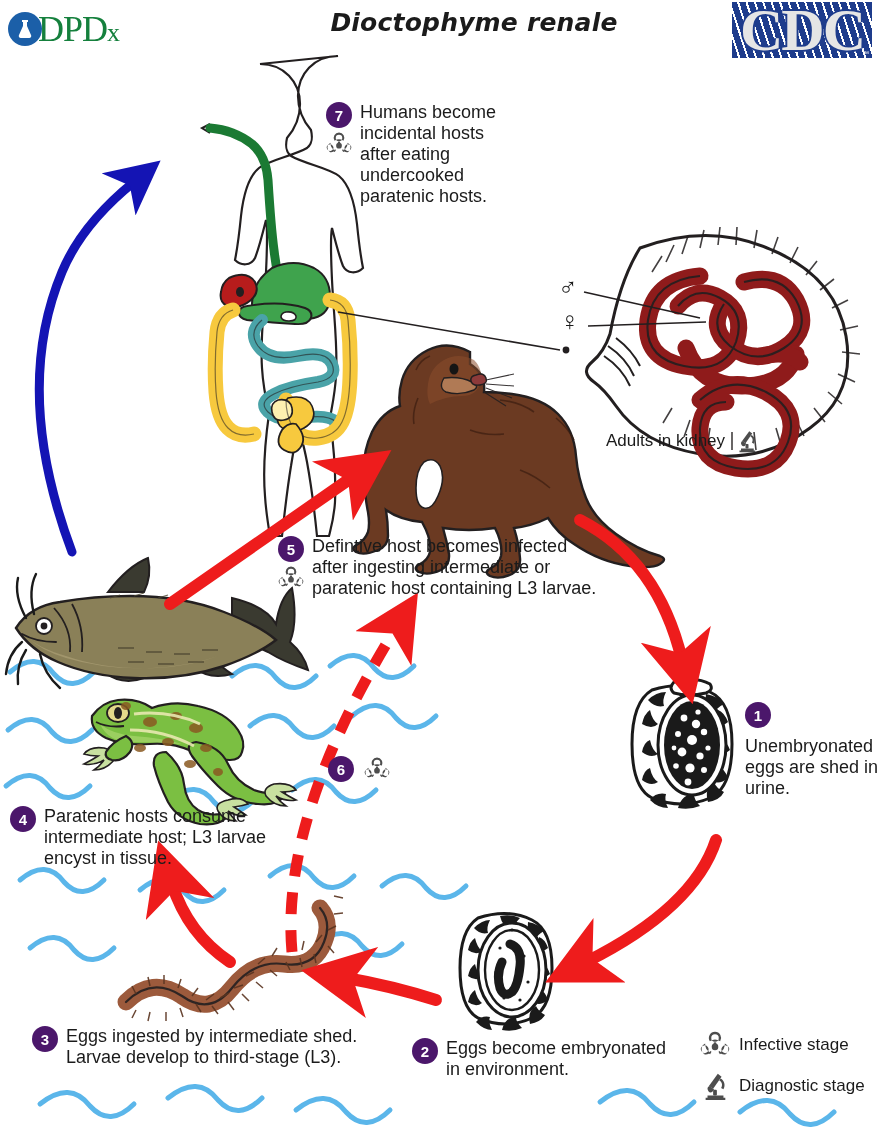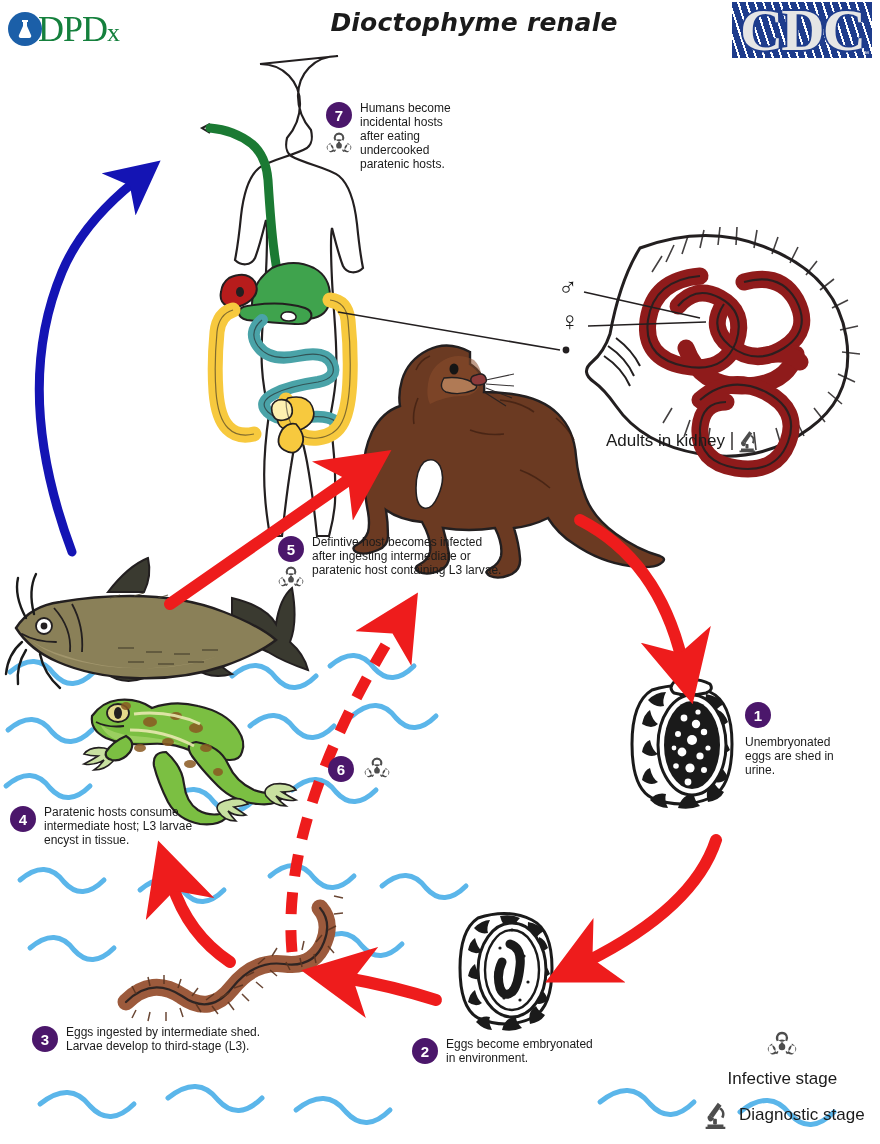--- a/index.html
+++ b/index.html
@@ -30,21 +30,21 @@
      color:#e5e5e5;letter-spacing:-2px;
      text-shadow:2px 0 0 #1e3c8c,-2px 0 0 #1e3c8c,0 2px 0 #1e3c8c,0 -2px 0 #1e3c8c;}
   #cdc-logo .tm{position:absolute;right:3px;bottom:1px;font-size:7px;color:#fff;}
 
   
   .callout{display:flex;align-items:flex-start;}
   .badge{flex:0 0 auto;width:26px;height:26px;border-radius:50%;background:#4b176b;
      color:#fff;font-weight:bold;font-size:15px;display:flex;align-items:center;
      justify-content:center;line-height:1;}
   .callout .body{margin-left:8px;}
-  .ctext{font-size:12px;line-height:1.16;white-space:pre-line;color:#1b1b1b;}
+  .ctext{font-size:18px;line-height:1.16;white-space:pre-line;color:#1b1b1b;}
   .stack{display:flex;flex-direction:column;align-items:center;gap:3px;flex:0 0 auto;}
 
   .biohazard{width:26px;height:26px;display:block;}
   .scope{width:24px;height:26px;display:block;}
 
   
   .plain{font-size:17px;color:#1b1b1b;}
   .legend-row{display:flex;align-items:center;gap:9px;}
   .legend-row .lbl{font-size:17px;}
 
@@ -474,21 +474,21 @@
       <path d="M38 6l8 6-18 26-9-6z"></path>
       <path d="M20 32l10 7-4 6a6 6 0 0 1-8-2l-1-2a6 6 0 0 1 3-9z"></path>
       <rect x="28" y="40" width="8" height="12" rx="2"></rect>
       <path d="M16 52h34v5H16zM12 57h42v5H12z"></path>
       <path d="M44 16c8 4 11 15 6 23l-5-3c4-6 2-13-4-16z"></path>
     </g>
   </svg>
 </div>
 
 <div class="abs" style="left:700px;top:1030px;">
-  <div class="legend-row" style="margin-bottom:10px;flex-direction:column;">
+  <div class="legend-row" style="margin-bottom:10px;">
     <svg class="biohazard" viewBox="0 0 64 64" style="width:30px;height:30px;">
       <g fill="#4d4d4d">
         <path d="M32 4a13 13 0 0 1 11 20 20 20 0 0 0-22 0A13 13 0 0 1 32 4zm0 5a8 8 0 1 0 0 16 8 8 0 0 0 0-16z"></path>
         <path d="M10 52a13 13 0 0 1 1-23 20 20 0 0 0 11 19A13 13 0 0 1 10 52zm4-4a8 8 0 1 0-8-14 8 8 0 0 0 8 14z"></path>
         <path d="M54 52a13 13 0 0 1-12-4 20 20 0 0 0 11-19 13 13 0 0 1 1 23zm-4-4a8 8 0 1 0 8-14 8 8 0 0 0-8 14z"></path>
         <circle cx="32" cy="36" r="7"></circle>
         <path d="M32 26a3 3 0 0 1 3 3v3h-6v-3a3 3 0 0 1 3-3zM22 45l2.6 1.5-3 5.2-2.6-1.5zM42 45l-2.6 1.5 3 5.2 2.6-1.5z"></path>
       </g>
     </svg>
     <span class="lbl">Infective stage</span>

